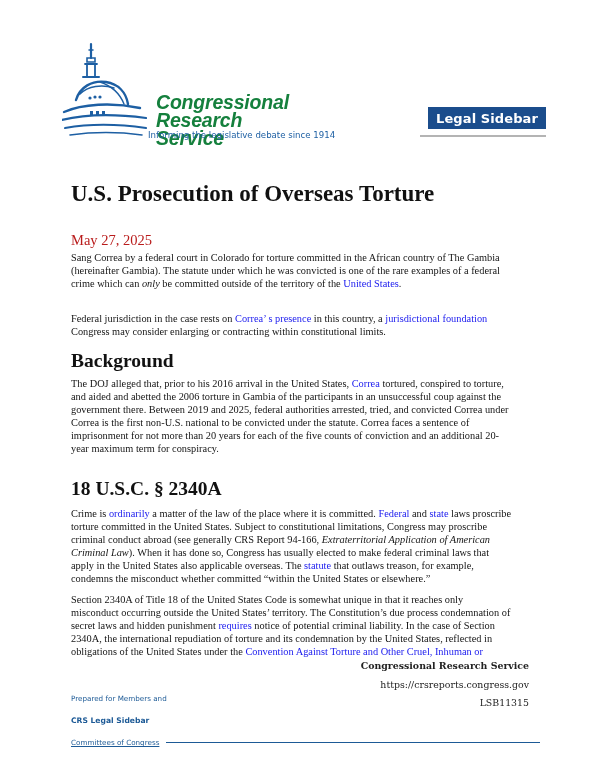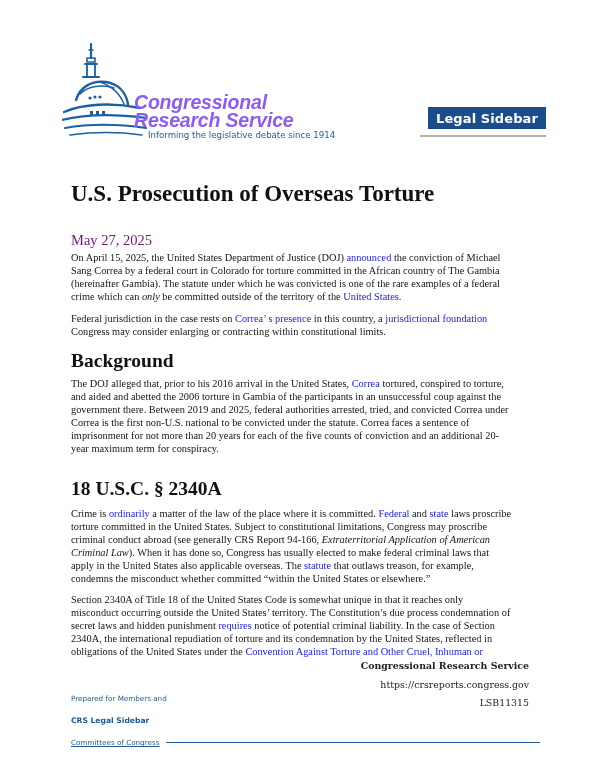--- a/index.html
+++ b/index.html
@@ -2,32 +2,32 @@
 <html><head>
   <meta charset="utf-8">
   <style>
     * { margin: 0; padding: 0; box-sizing: border-box; }
     html, body { width: 600px; height: 777px; background: #ffffff; overflow: hidden; }
     body { position: relative; font-family: "Liberation Serif", serif; color: #111111; }
 
     .header { position: absolute; left: 0; top: 0; width: 600px; height: 150px; }
     .logo { position: absolute; left: 62px; top: 42px; width: 250px; height: 100px; }
     .logo svg { position: absolute; left: 0; top: 0; }
-    .logo-title { position: absolute; left: 72px; top: 51px; font-family: "Liberation Sans", sans-serif;
-      font-weight: bold; font-style: italic; color: #8b5cf6; font-size: 19.5px; line-height: 18px; letter-spacing: -0.2px; }
+    .logo-title { position: absolute; left: 94px; top: 51px; font-family: "Liberation Sans", sans-serif;
+      font-weight: bold; font-style: italic; color: #15803d; font-size: 19.5px; line-height: 18px; letter-spacing: -0.2px; }
     .logo-tag { position: absolute; left: 86px; top: 88px; font-family: "DejaVu Sans", sans-serif;
       color: #1d5fa3; font-size: 8.6px; white-space: nowrap; }
 
     .badge { position: absolute; left: 428px; top: 107px; width: 118px; height: 22px; background: #1b4d8c;
       color: #ffffff; font-family: "DejaVu Sans", sans-serif; font-weight: bold; font-size: 13px;
       display: flex; align-items: center; justify-content: center; letter-spacing: 0.1px; }
     .badge-rule { position: absolute; left: 420px; top: 135px; width: 126px; height: 2px; background: #b4b4b4; }
 
     .title { position: absolute; left: 71px; top: 181px; font-size: 23px; font-weight: bold; color: #111; white-space: nowrap; }
-    .date { position: absolute; left: 71px; top: 232px; font-size: 14.5px; color: #701a75; }
+    .date { position: absolute; left: 71px; top: 232px; font-size: 14.5px; color: #b91c1c; }
 
     .body-text { position: absolute; left: 71px; width: 462px; font-size: 10.35px; line-height: 13.1px; color: #151515; }
     .body-text a { color: #1a1aee; text-decoration: none; }
     .body-text .ln { display: block; white-space: nowrap; }
 
     .h2 { position: absolute; left: 71px; font-size: 19.5px; font-weight: bold; color: #111; white-space: nowrap; }
 
     .footer-right { position: absolute; right: 71px; text-align: right; font-family: "DejaVu Serif", serif; font-size: 9.4px; color: #222; white-space: nowrap; }
     .footer-right.bold { font-weight: bold; }
 
@@ -76,21 +76,20 @@
   </div>
 
   <div class="badge">Legal Sidebar</div>
   <div class="badge-rule"></div>
 </div>
 
 <h1 class="title">U.S. Prosecution of Overseas Torture</h1>
 <div class="date">May 27, 2025</div>
 
 <div class="body-text" style="top:251px;">
-  <span class="ln"><span>On April 15, 2025, the United States Department of Justice (DOJ) </span><a>announced</a><span> the conviction of Michael</span></span>
   <span class="ln">Sang Correa by a federal court in Colorado for torture committed in the African country of The Gambia</span>
   <span class="ln">(hereinafter Gambia). The statute under which he was convicted is one of the rare examples of a federal</span>
   <span class="ln"><span>crime which can </span><em>only</em><span> be committed outside of the territory of the </span><a>United States</a><span>.</span></span>
 </div>
 
 <div class="body-text" style="top:312px;">
   <span class="ln"><span>Federal jurisdiction in the case rests on </span><a>Correa’ s presence</a><span> in this country, a </span><a>jurisdictional foundation</a></span>
   <span class="ln">Congress may consider enlarging or contracting within constitutional limits.</span>
 </div>
 

